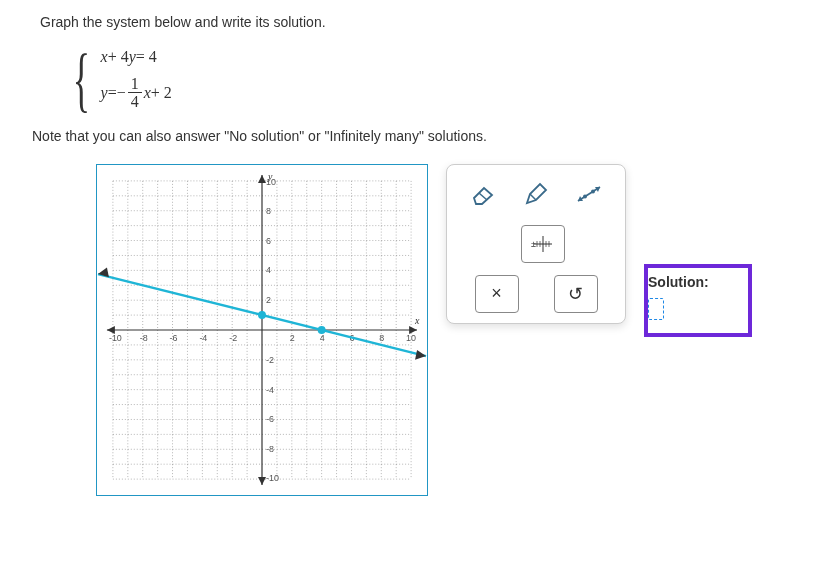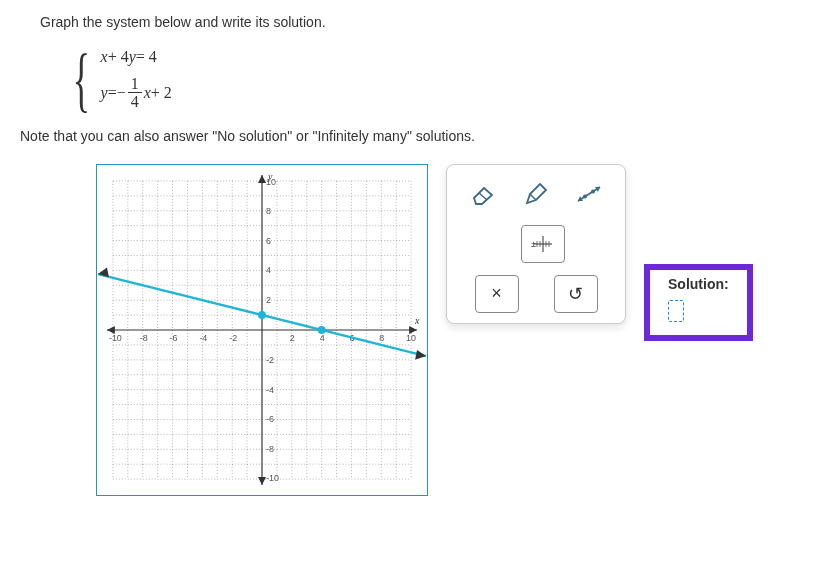--- a/index.html
+++ b/index.html
@@ -32,21 +32,21 @@
     .frac {
       display: inline-flex;
       flex-direction: column;
       align-items: center;
       font-style: normal;
       margin: 0 2px;
       vertical-align: middle;
     }
     .frac .num { border-bottom: 1px solid #333; padding: 0 3px; line-height: 1; }
     .frac .den { padding: 0 3px; line-height: 1.1; }
-    .note { margin: 6px 4px 20px; }
+    .note { margin: 6px 16px 20px; }
 
     .work-area {
       display: flex;
       align-items: flex-start;
       gap: 18px;
       padding-left: 80px;
     }
 
     .graph-box {
       width: 332px;
@@ -86,23 +86,23 @@
       align-items: center;
       justify-content: center;
       cursor: pointer;
       font-size: 18px;
       color: #3a6a8a;
     }
     .tool-btn.boxed { border: 1px solid #888; background: #fff; color:#333;}
     .tool-btn.boxed.alone { align-self:flex-start; margin-left:14px;}
 
     .solution-box {
-      border: 6px solid #6d28d9;
+      border: 4px solid #6d28d9;
       min-width: 108px;
-      padding: 6px 18px 10px;
+      padding: 6px 0 10px;
       margin-top: 100px;
     }
     .solution-box .title { font-weight: bold; margin-bottom: 8px; }
     .solution-field {
       width: 16px;
       height: 22px;
       border: 1px dashed #1e88e5;
       display: inline-block;
       border-radius: 2px;
     }

